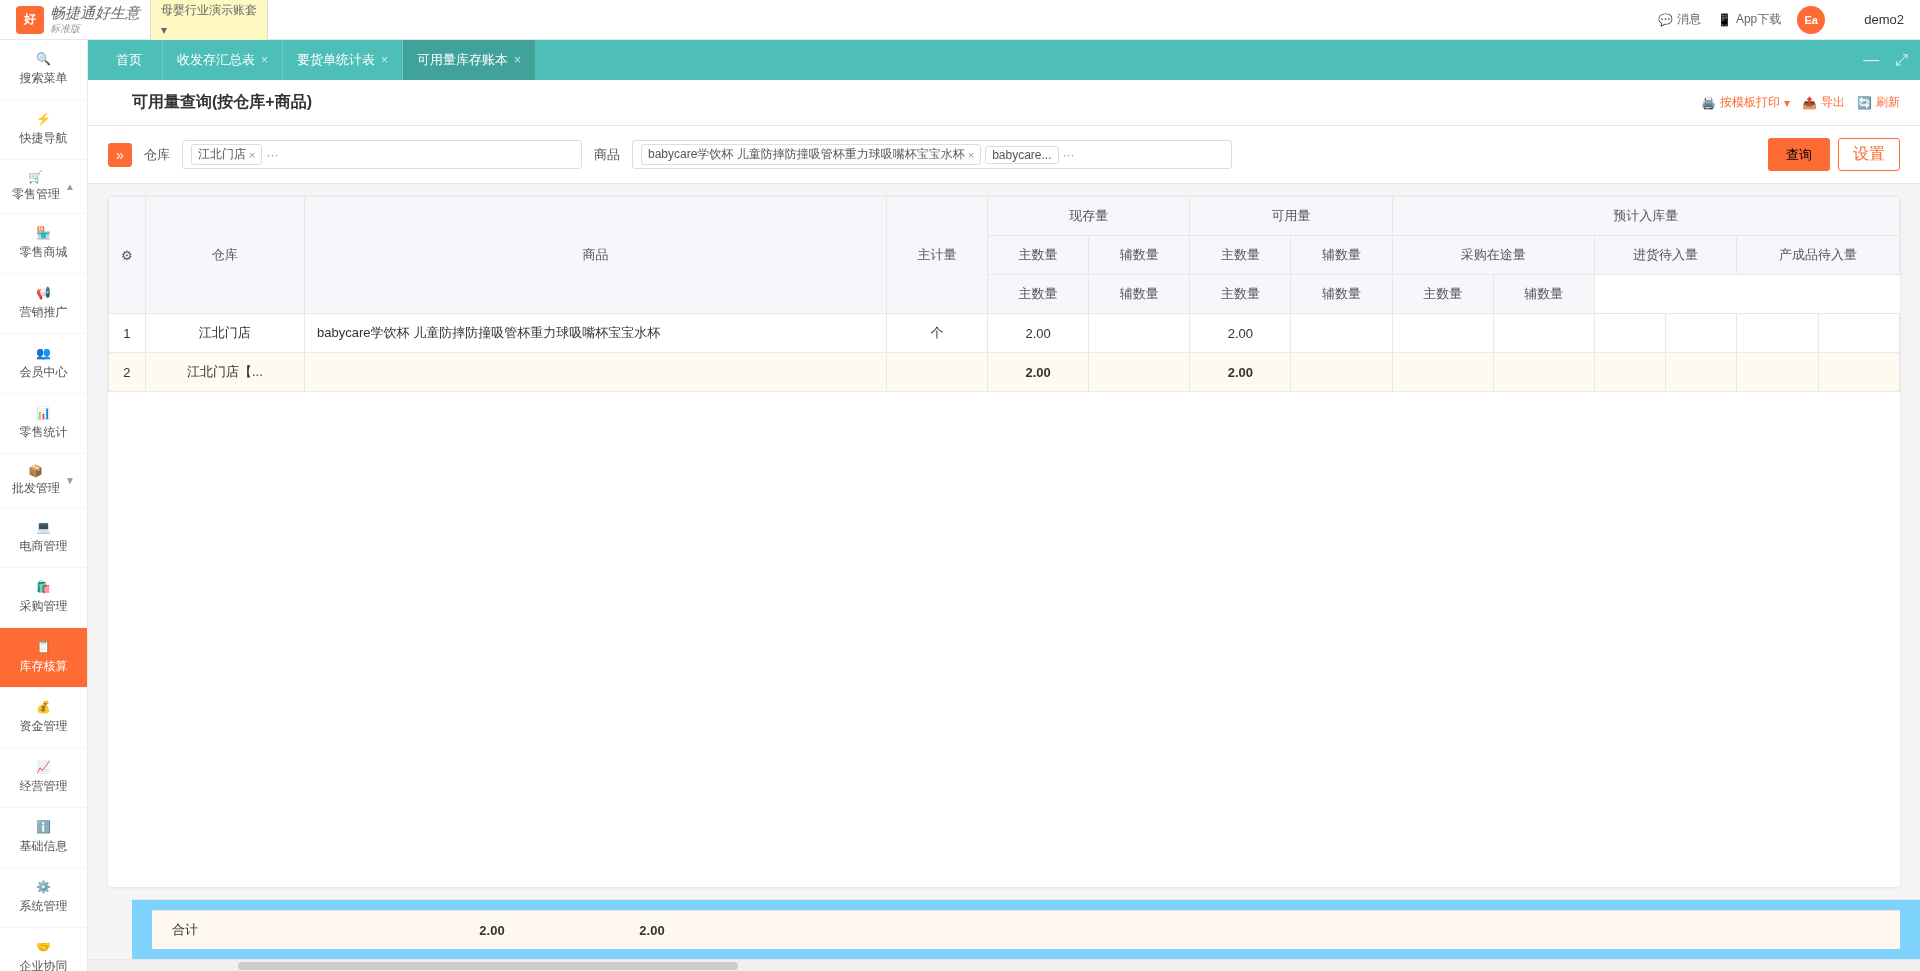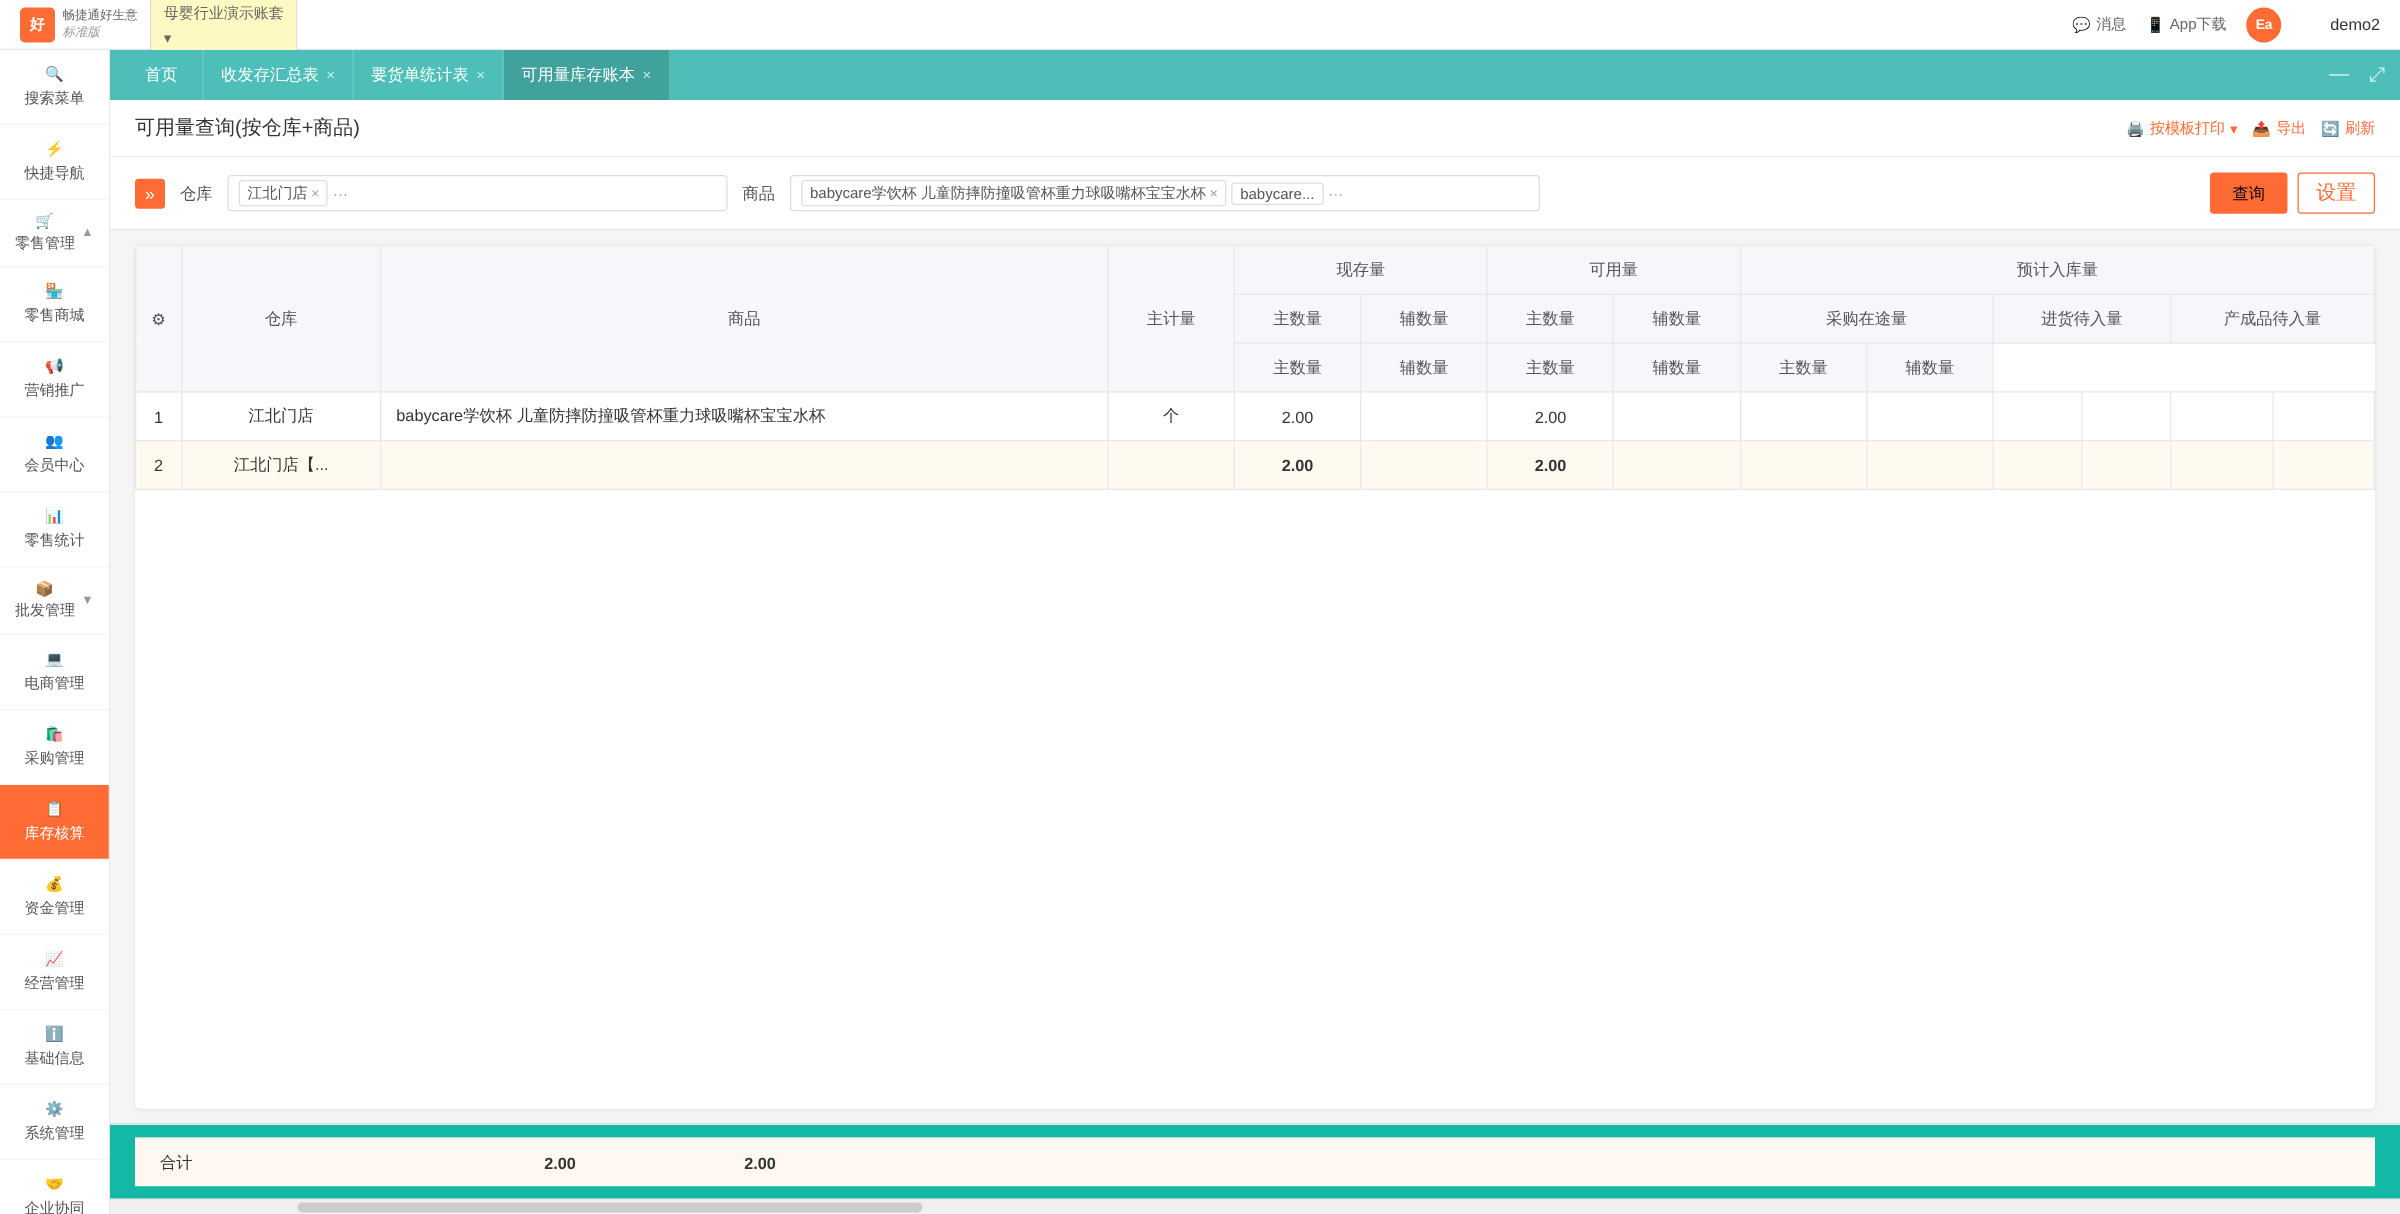--- a/index.html
+++ b/index.html
@@ -32,23 +32,24 @@
       background: #ff6b35;
       border-radius: 4px;
       display: flex;
       align-items: center;
       justify-content: center;
       color: white;
       font-size: 12px;
       font-weight: bold;
     }
     .logo-text {
-      font-size: 10px;
+      font-size: 15px;
       color: #666;
       line-height: 1.2;
+      font-style: italic;
     }
     .logo-sub {
       font-size: 10px;
       color: #999;
       font-style: italic;
     }
     .industry-selector {
       display: flex;
       align-items: flex-start;
       gap: 4px;
@@ -194,22 +195,23 @@
       background: #fff;
       padding: 12px 20px;
       display: flex;
       align-items: center;
       justify-content: space-between;
       border-bottom: 1px solid #e8e8e8;
       flex-shrink: 0;
     }
     .page-title {
       font-size: 16px;
-      font-weight: 400;
+      font-weight: 700;
       color: #333;
+      margin-left: 24px;
     }
     .header-actions {
       display: flex;
       align-items: center;
       gap: 12px;
     }
     .header-action-btn {
       display: flex;
       align-items: center;
       gap: 4px;
@@ -339,29 +341,30 @@
     tbody tr td {
       padding: 10px 12px;
       border: 1px solid #e8e8e8;
       text-align: center;
       color: #333;
     }
     .col-settings-icon { width: 36px; }
     
     
     .table-footer {
-      background: #14b8a6;
+      background: #7dd3fc;
       padding: 10px 20px;
       display: flex;
       align-items: center;
       border-top: 1px solid #e8e8e8;
       flex-shrink: 0;
       font-size: 13px;
       font-weight: 500;
       color: #333;
+      margin-left: 44px;
     }
 
     
     .table-scroll-bar {
       height: 12px;
       background: #f0f0f0;
       border-top: 1px solid #e8e8e8;
       flex-shrink: 0;
       position: relative;
     }

